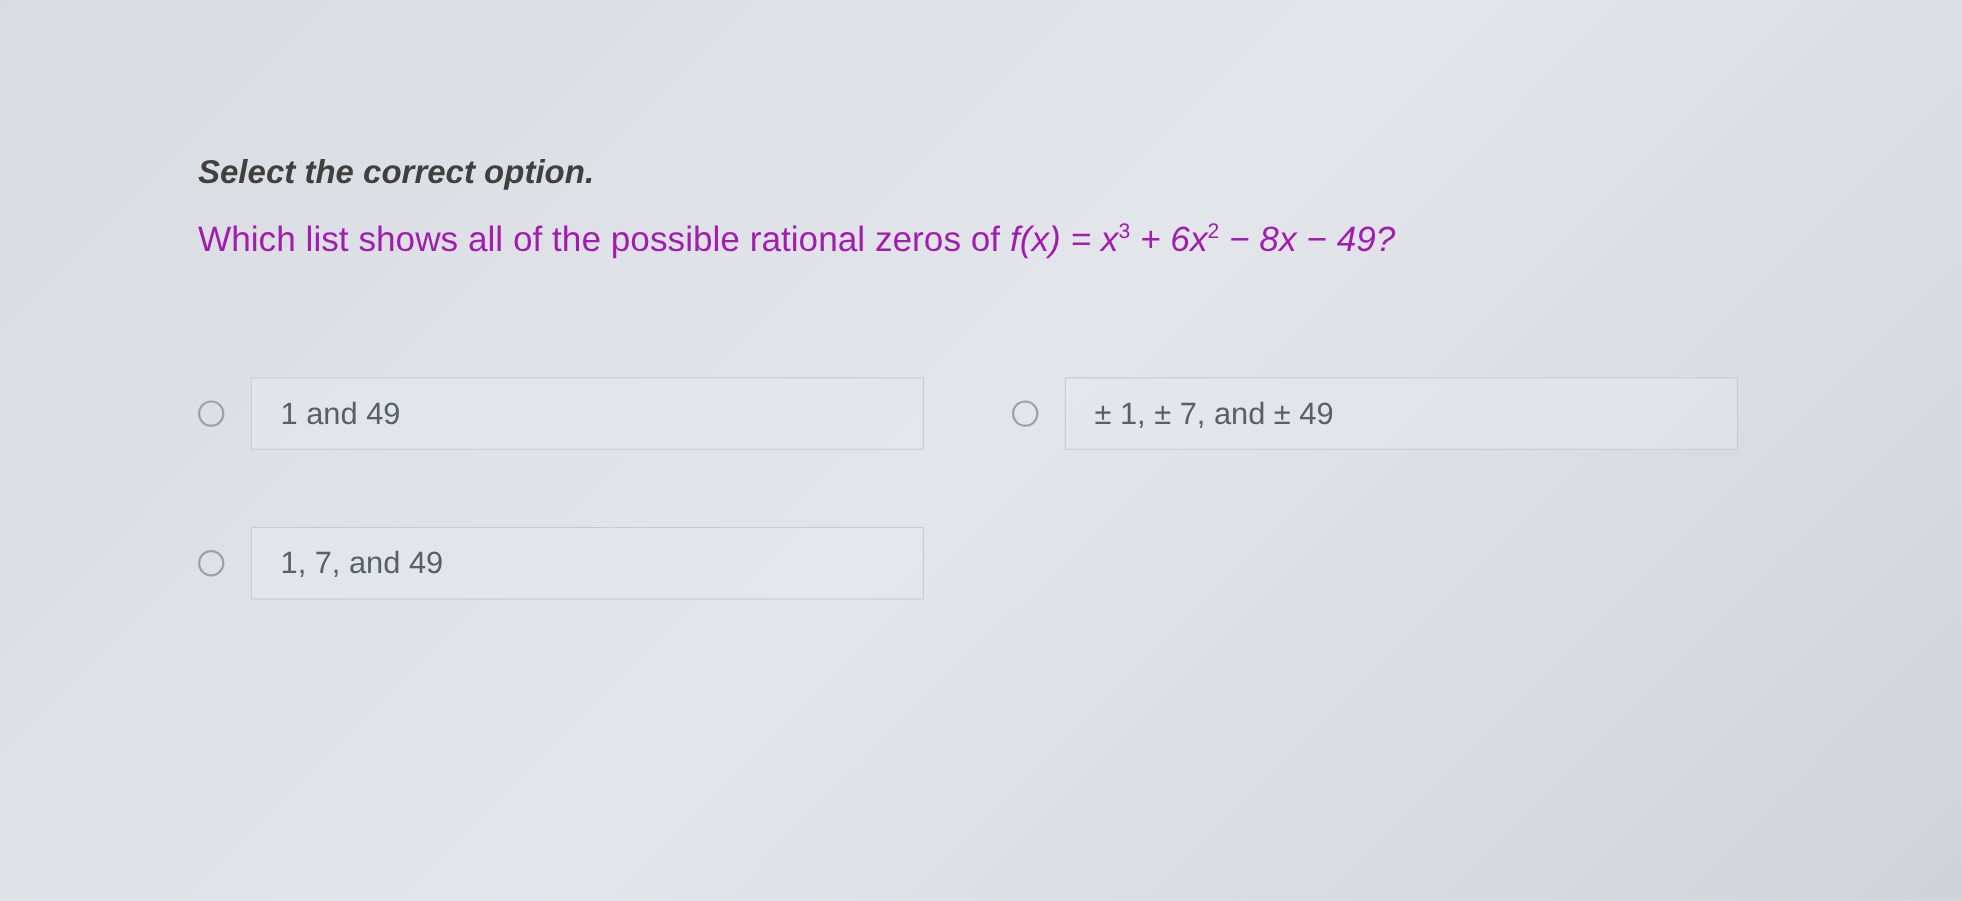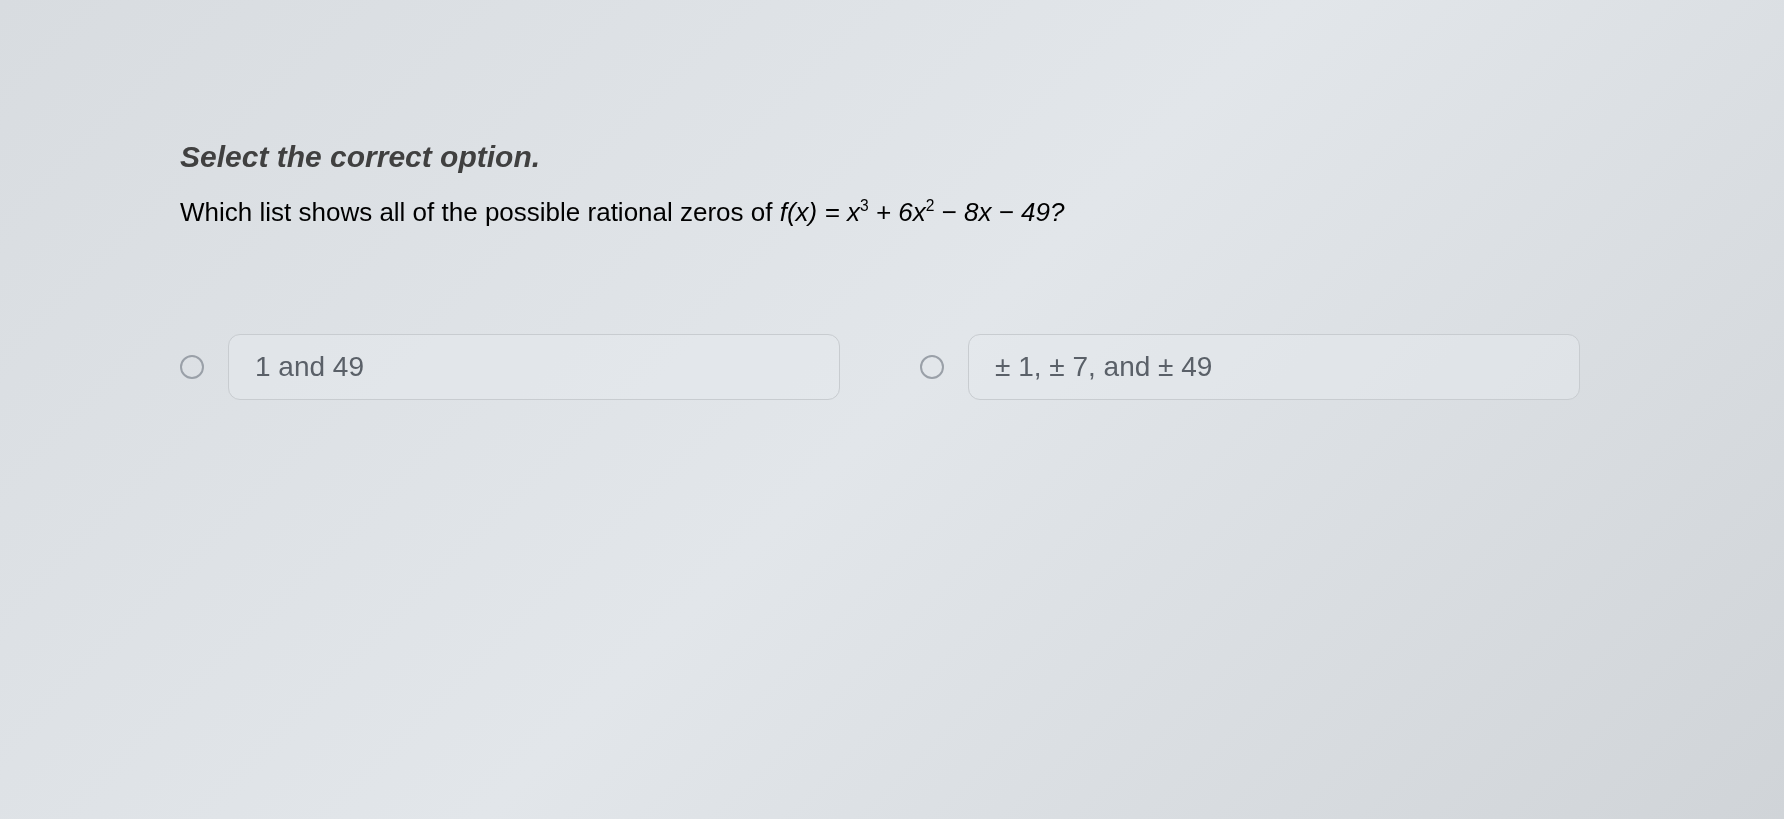--- a/index.html
+++ b/index.html
@@ -19,22 +19,22 @@
     
     .instruction {
       color: #404040;
       font-style: italic;
       font-weight: 700;
       font-size: 30px;
       margin-bottom: 18px;
     }
     
     .question {
-      color: #000000;
-      font-size: 26px;
+      color: #a21caf;
+      font-size: 32px;
       font-weight: 400;
       line-height: 1.6;
       margin-bottom: 100px;
     }
     
     .question .italic {
       font-style: italic;
     }
     
     sup {
@@ -61,21 +61,21 @@
       border: 2px solid #9aa0a8;
       border-radius: 50%;
       flex-shrink: 0;
       background: transparent;
       cursor: pointer;
     }
     
     .option-text {
       background: rgba(230, 234, 238, 0.5);
       border: 1px solid #c8ccd0;
-      border-radius: 12px;
+      border-radius: 0;
       padding: 16px 26px;
       color: #5a6068;
       font-size: 28px;
       font-weight: 400;
       flex: 1;
       min-height: 64px;
       display: flex;
       align-items: center;
       cursor: pointer;
     }
@@ -95,14 +95,18 @@
     <div class="radio-circle"></div>
     <div class="option-text">1  and  49</div>
   </div>
 
   <div class="option">
     <div class="radio-circle"></div>
     <div class="option-text">± 1, ± 7,  and  ± 49</div>
   </div>
 
 
+  <div class="option">
+    <div class="radio-circle"></div>
+    <div class="option-text">1, 7,  and  49</div>
+  </div>
 
 </div>
 
 </body></html>

